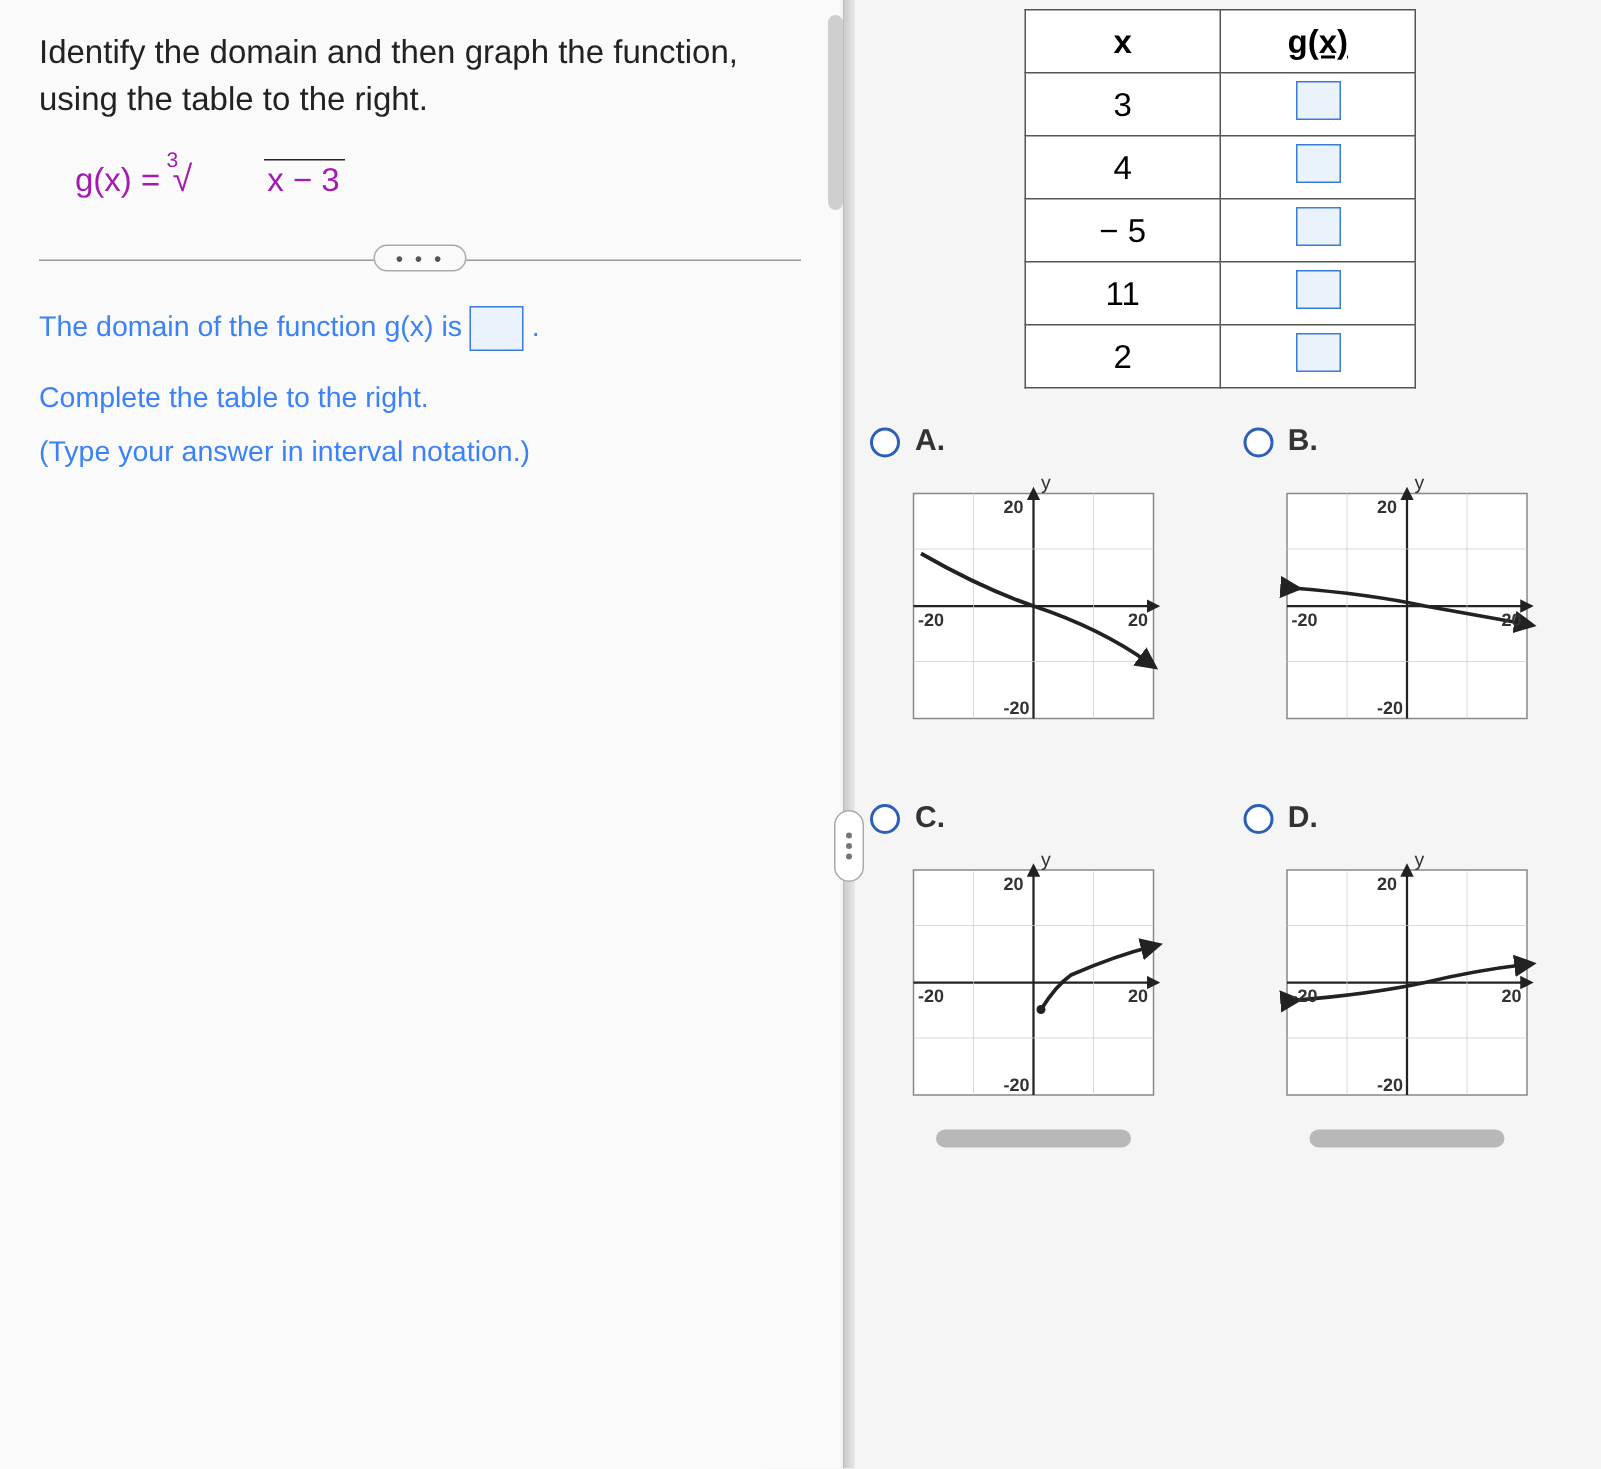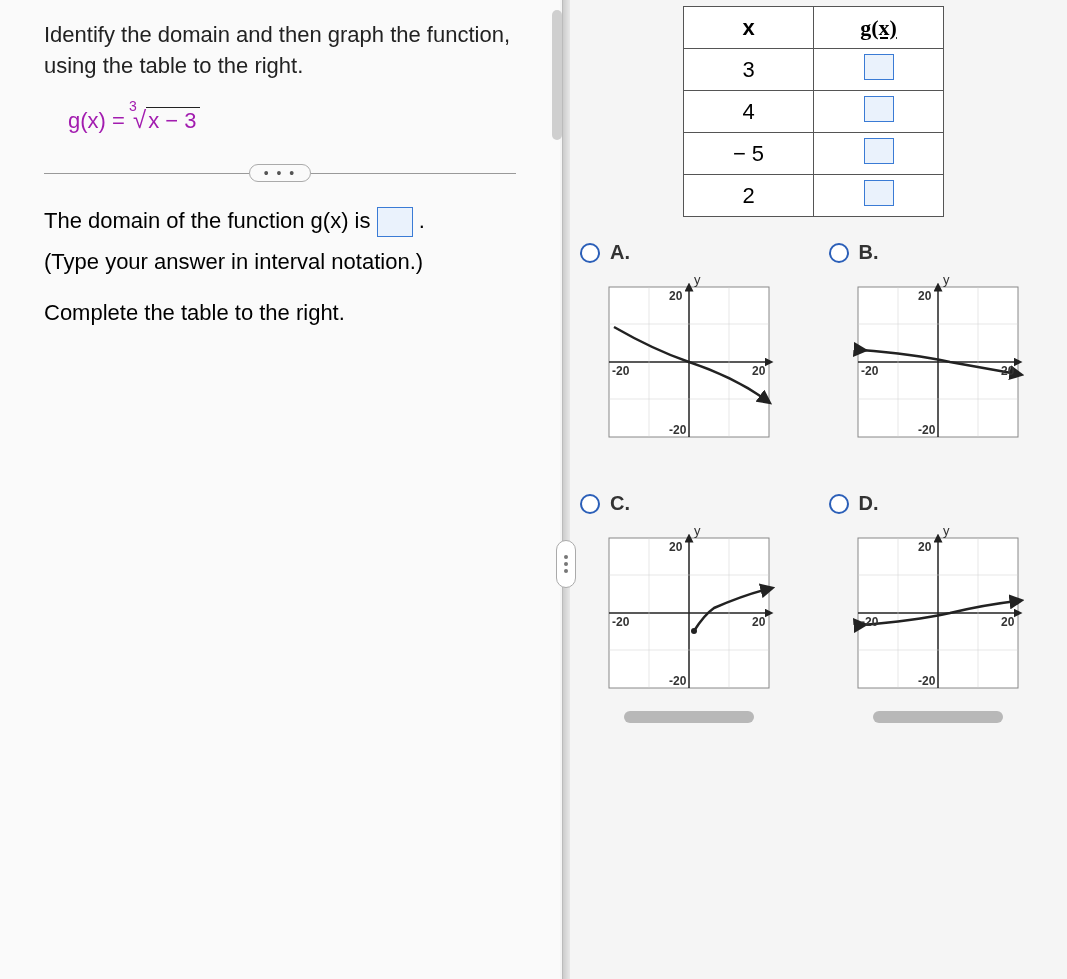--- a/index.html
+++ b/index.html
@@ -6,21 +6,21 @@
     body {
       font-family: Arial, Helvetica, sans-serif;
       background: #f0f0f0;
       width: 1067px;
       height: 979px;
       display: flex;
       position: relative;
     }
     .left-panel {
       width: 560px;
-      padding: 20px 44px;
+      padding: 20px 26px;
       background: #fafafa;
       position: relative;
     }
     .right-panel {
       flex: 1;
       padding: 0 20px;
       background: #f5f5f5;
     }
     .divider-v {
       position: absolute;
@@ -38,21 +38,21 @@
       margin-bottom: 24px;
     }
     .equation {
       font-size: 22px;
       margin: 20px 0 30px 24px;
       color: #a21caf;
     }
     .radical { position: relative; display: inline-block; padding-left: 2px; }
     .radical .index { position: absolute; top: -8px; left: -2px; font-size: 14px; }
     .radical .surd { font-size: 24px; }
-    .radical .rad-bar { border-top: 1.5px solid #222; padding: 0 4px 0 2px; }
+    .radical .rad-bar { border-top: 1.5px solid #222; padding: 0 4px 0 2px; margin-left: 48px; }
     .ellipsis-sep {
       text-align: center;
       margin: 18px 0 22px 0;
       position: relative;
     }
     .ellipsis-sep::before {
       content: "";
       position: absolute;
       left: 0; right: 0; top: 50%;
       border-top: 1px solid #999;
@@ -63,22 +63,22 @@
       background: #fafafa;
       border: 1px solid #aaa;
       border-radius: 12px;
       padding: 0 14px;
       font-size: 14px;
       letter-spacing: 2px;
       color: #555;
       z-index: 1;
     }
     .body-text {
-      font-size: 22px;
-      color: #000000;
+      font-size: 19px;
+      color: #3b82f6;
       line-height: 1.5;
       margin-bottom: 8px;
     }
     .body-text.spaced { margin-top: 18px; }
     .input-box {
       display: inline-block;
       width: 36px;
       height: 30px;
       border: 1px solid #3a7bd5;
       background: #eaf2fc;
@@ -92,21 +92,21 @@
     .data-table th, .data-table td {
       border: 1.5px solid #555;
       width: 130px;
       height: 42px;
       text-align: center;
       font-size: 22px;
       font-weight: normal;
       background: #fff;
     }
     .data-table th { font-weight: bold; }
-    .under { text-decoration: underline; font-family: Liberation Serif, serif; }
+    .under { text-decoration: underline; }
     .small-input {
       display: inline-block;
       width: 30px; height: 26px;
       border: 1px solid #3a7bd5;
       background: #eaf2fc;
     }
     
     .choices {
       display: grid;
       grid-template-columns: 1fr 1fr;
@@ -192,23 +192,23 @@
 
   <div class="ellipsis-sep">
     <span>• • •</span>
   </div>
 
   <p class="body-text">
     <span>The domain of the function g(x) is </span>
     <span class="input-box"></span>
     <span>.</span>
   </p>
+  <p class="body-text spaced">Complete the table to the right.</p>
+
   <p class="body-text">(Type your answer in interval notation.)</p>
-
-  <p class="body-text spaced">Complete the table to the right.</p>
 
 </div>
 
 <div class="divider-v"></div>
 <div class="middle-handle">
   <div class="dot"></div>
     <div class="dot"></div>
     <div class="dot"></div>
 </div>
 
@@ -223,20 +223,24 @@
     <tr>
           <td>3</td>
           <td><span class="small-input"></span></td>
         </tr>
     <tr>
           <td>4</td>
           <td><span class="small-input"></span></td>
         </tr>
     <tr>
           <td>− 5</td>
+          <td><span class="small-input"></span></td>
+        </tr>
+    <tr>
+          <td>11</td>
           <td><span class="small-input"></span></td>
         </tr>
     <tr>
           <td>2</td>
           <td><span class="small-input"></span></td>
         </tr>
   </tbody>
     </table>
 
   <div class="choices">

